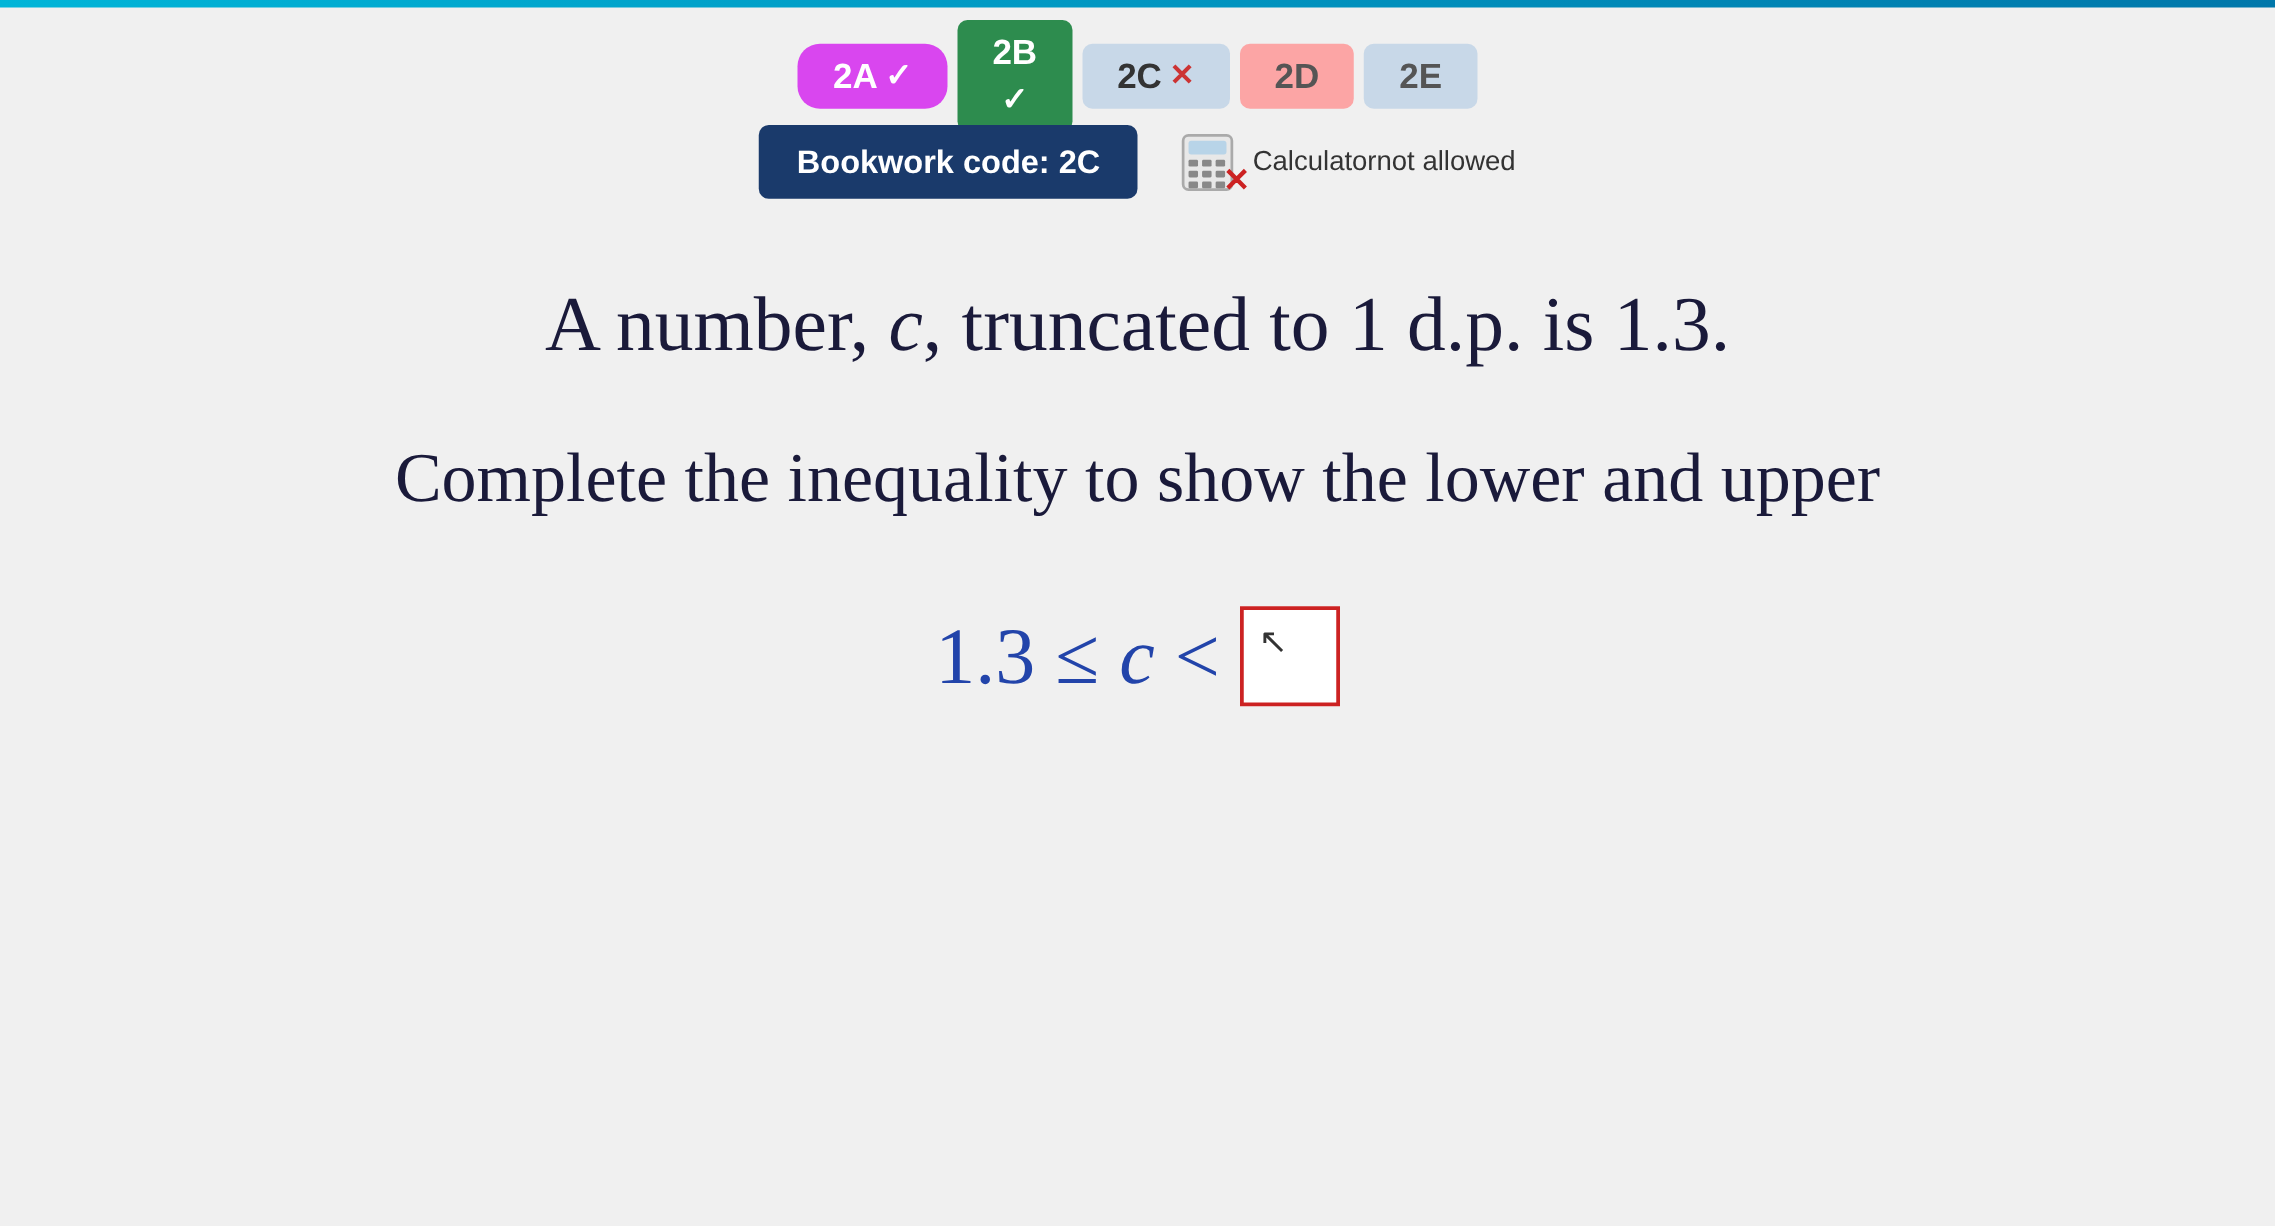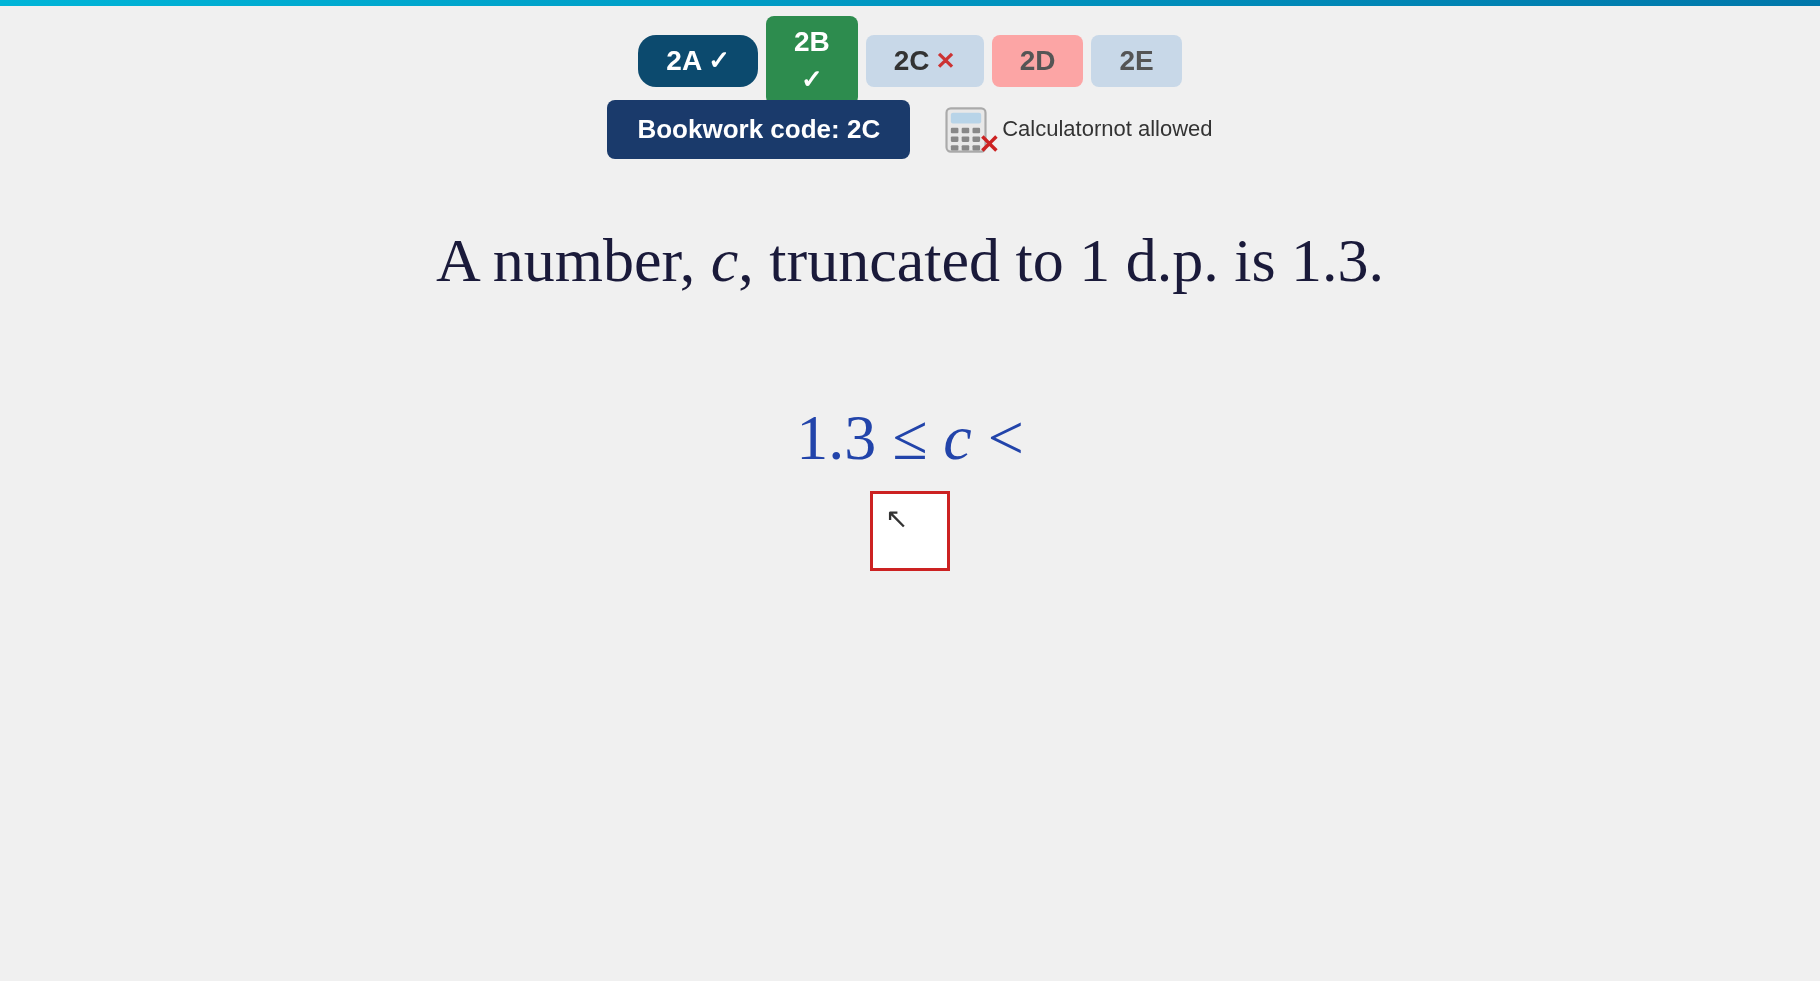--- a/index.html
+++ b/index.html
@@ -45,21 +45,21 @@
       gap: 6px;
       padding: 10px 28px;
       border-radius: 8px;
       font-size: 28px;
       font-weight: 600;
       cursor: pointer;
       font-family: Arial, sans-serif;
     }
 
     .tab-2a {
-      background-color: #0c4a6e;
+      background-color: #d946ef;
       color: white;
       border-radius: 18px;
     }
 
     .tab-2b {
       background-color: #2d8c4e;
       color: white;
       flex-direction: column;
     }
 
@@ -174,21 +174,20 @@
     .italic {
       font-style: italic;
     }
 
     .inequality-section {
       display: flex;
       align-items: center;
       justify-content: center;
       gap: 16px;
       margin-top: 20px;
-      flex-direction: column;
     }
 
     .inequality-text {
       font-size: 64px;
       color: #2244aa;
       font-family: Georgia, serif;
     }
 
     .answer-box {
       width: 80px;
@@ -274,20 +273,23 @@
     </div>
   </div>
 </div>
 
 <div class="main-content">
   <div class="question-line1">
     A number, <span class="italic">c</span>, truncated to 1 d.p. is 1.3.
   </div>
 
   <div class="question-block">
+    <div class="question-line-combo">
+      Complete the inequality to show the lower and upper
+    </div>
   </div>
 
   <div class="inequality-section">
     <span class="inequality-text">
       1.3 ≤ <span class="italic">c</span> &lt;
     </span>
     <div class="answer-box">
       <span class="cursor-in-box">↖</span>
     </div>
   </div>

